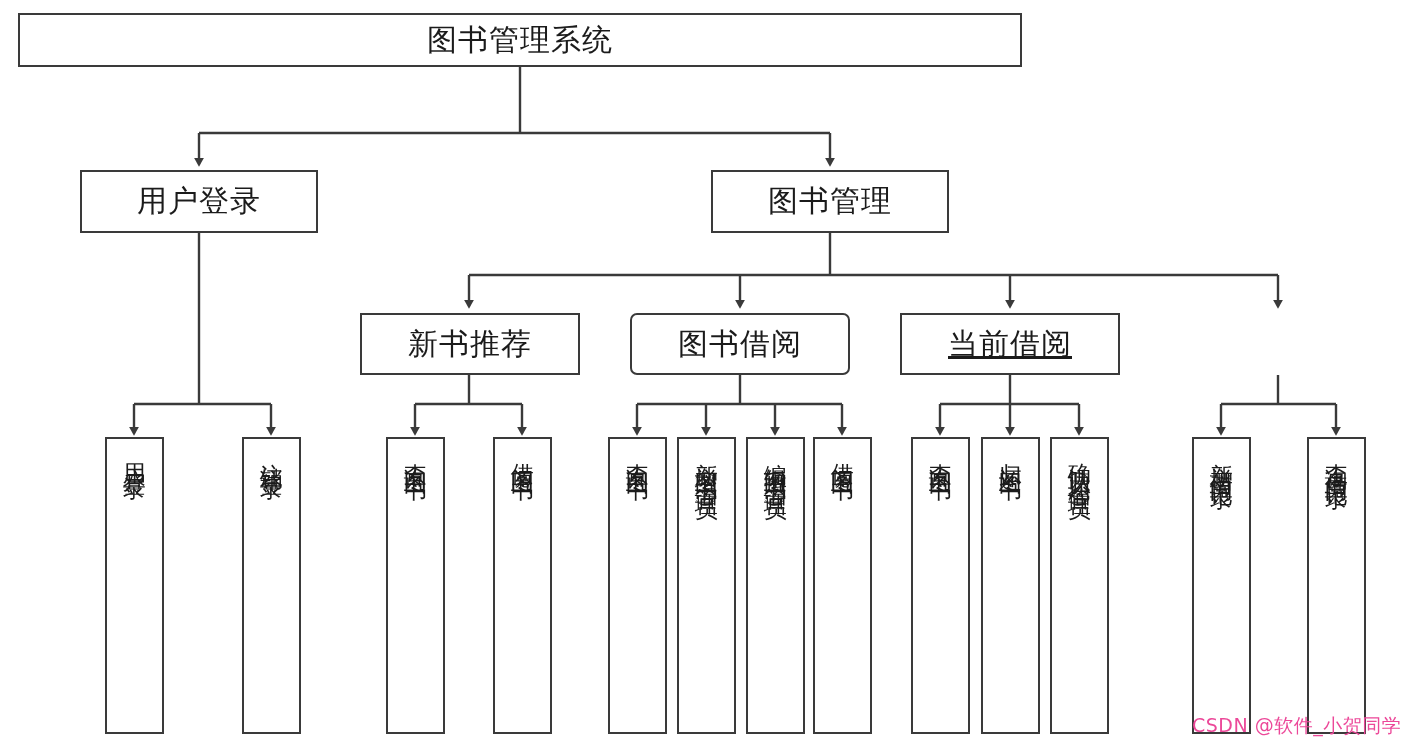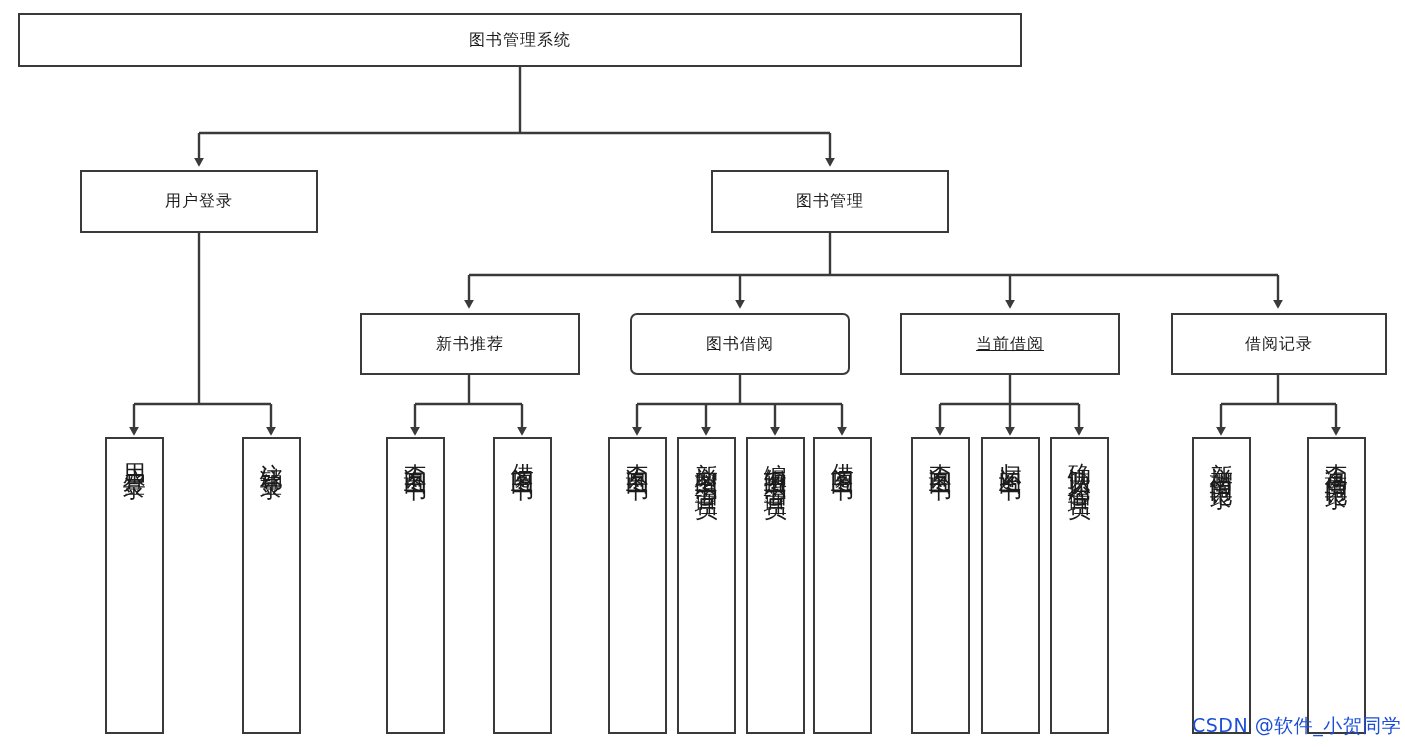--- a/index.html
+++ b/index.html
@@ -21,21 +21,21 @@
     position: absolute;
     box-sizing: border-box;
     border: 2px solid #3a3a3a;
     background: #ffffff;
     display: flex;
     align-items: center;
     justify-content: center;
     color: #1b1b1b;
   }
   .node.horiz {
-    font-size: 16px;
+    font-size: 30px;
     letter-spacing: 1px;
     line-height: 1.15;
   }
   .node.vert {
     writing-mode: vertical-rl;
     text-orientation: upright;
     font-size: 23px;
     letter-spacing: 5px;
     line-height: 1.15;
     padding-top: 6px;
@@ -53,21 +53,21 @@
     top: 0;
     width: 1405px;
     height: 747px;
     pointer-events: none;
   }
   .watermark {
     position: absolute;
     left: 1192px;
     top: 713px;
     font-size: 19px;
-    color: #1d4ed8;
+    color: #ec4899;
     white-space: nowrap;
     letter-spacing: 0.5px;
   }
 </style>
 </head>
 <body>
 
 <div id="canvas">
 
   <svg class="edge-svg" viewBox="0 0 1405 747">
@@ -138,23 +138,20 @@
   </div>
 
   <div class="node horiz" style="left:630px; top:313px; width:220px; height:62px;border-radius:7px;">
     <span>图书借阅</span>
   </div>
 
   <div class="node horiz" style="left:900px; top:313px; width:220px; height:62px;text-decoration:underline;">
     <span>当前借阅</span>
   </div>
 
-  <div class="node horiz" style="left:1171px; top:313px; width:216px; height:62px;">
-    <span>借阅记录</span>
-  </div>
 
   <div class="node vert" style="left:105px; top:437px; width:59px; height:297px;">
     <span class="vlabel">用户登录</span>
   </div>
 
   <div class="node vert" style="left:242px; top:437px; width:59px; height:297px;">
     <span class="vlabel">注销登录</span>
   </div>
 
   <div class="node vert" style="left:386px; top:437px; width:59px; height:297px;">

